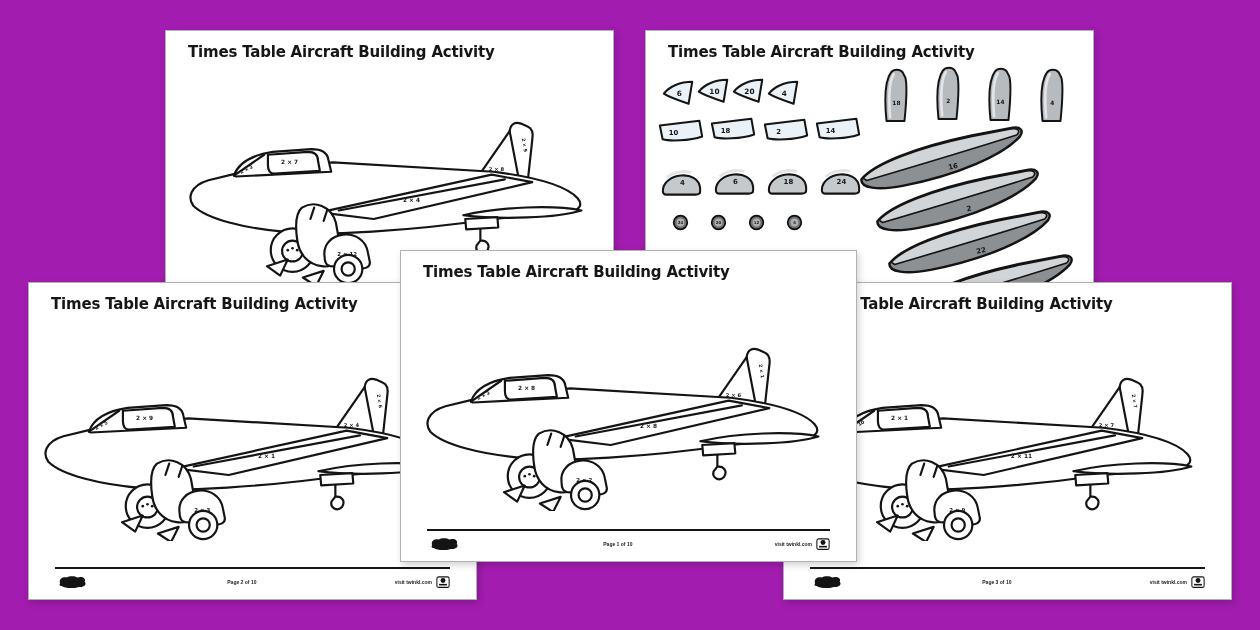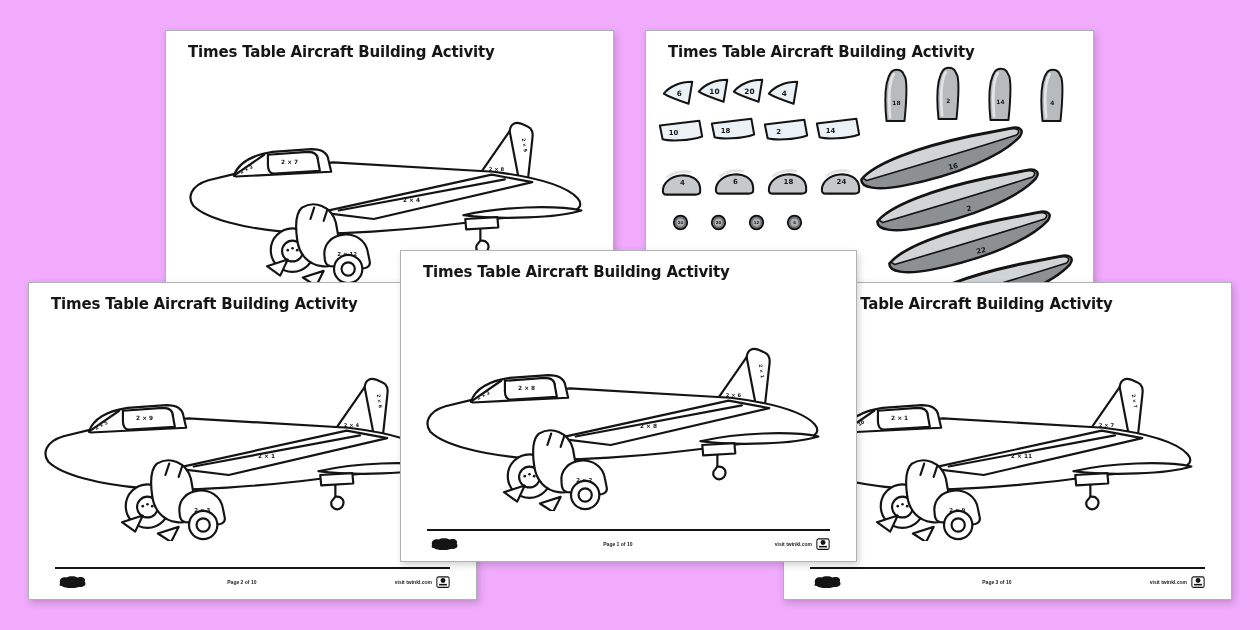--- a/index.html
+++ b/index.html
@@ -31,21 +31,21 @@
   .footer-rule{position:absolute;left:26px;right:26px;bottom:30px;height:2px;background:#141414;}
   .footer-row{position:absolute;left:26px;right:26px;bottom:9px;height:16px;
         display:flex;align-items:center;justify-content:space-between;}
   .f-page{font-size:5px;font-weight:700;color:#222;}
   .f-right{display:flex;align-items:center;gap:4px;}
   .f-visit{font-size:5px;font-weight:700;color:#222;}
 </style>
 </head>
 <body>
 
-<div id="stage" style="background:#f0abfc">
+<div id="stage" style="background:#a21caf">
 
   <div class="page" style="left:165px;top:30px;width:447px;height:316px;z-index:1">
     <div class="page-title">Times Table Aircraft Building Activity</div>
     <div class="plane-slot" style="left:16px;top:86px"><svg viewBox="0 0 430 178" width="406">
     <g class="ink">
 
       <path d="M297,66 L323,57 L333,61 L306,70 Z"></path>
 
       <path d="M347,15 C348,7 353,5 359,7 L366,10 C371,12 372,18 371,24 L363,97 L351,63 Z"></path>
       <path d="M313,64 L347,15 L356,62 Z"></path>

